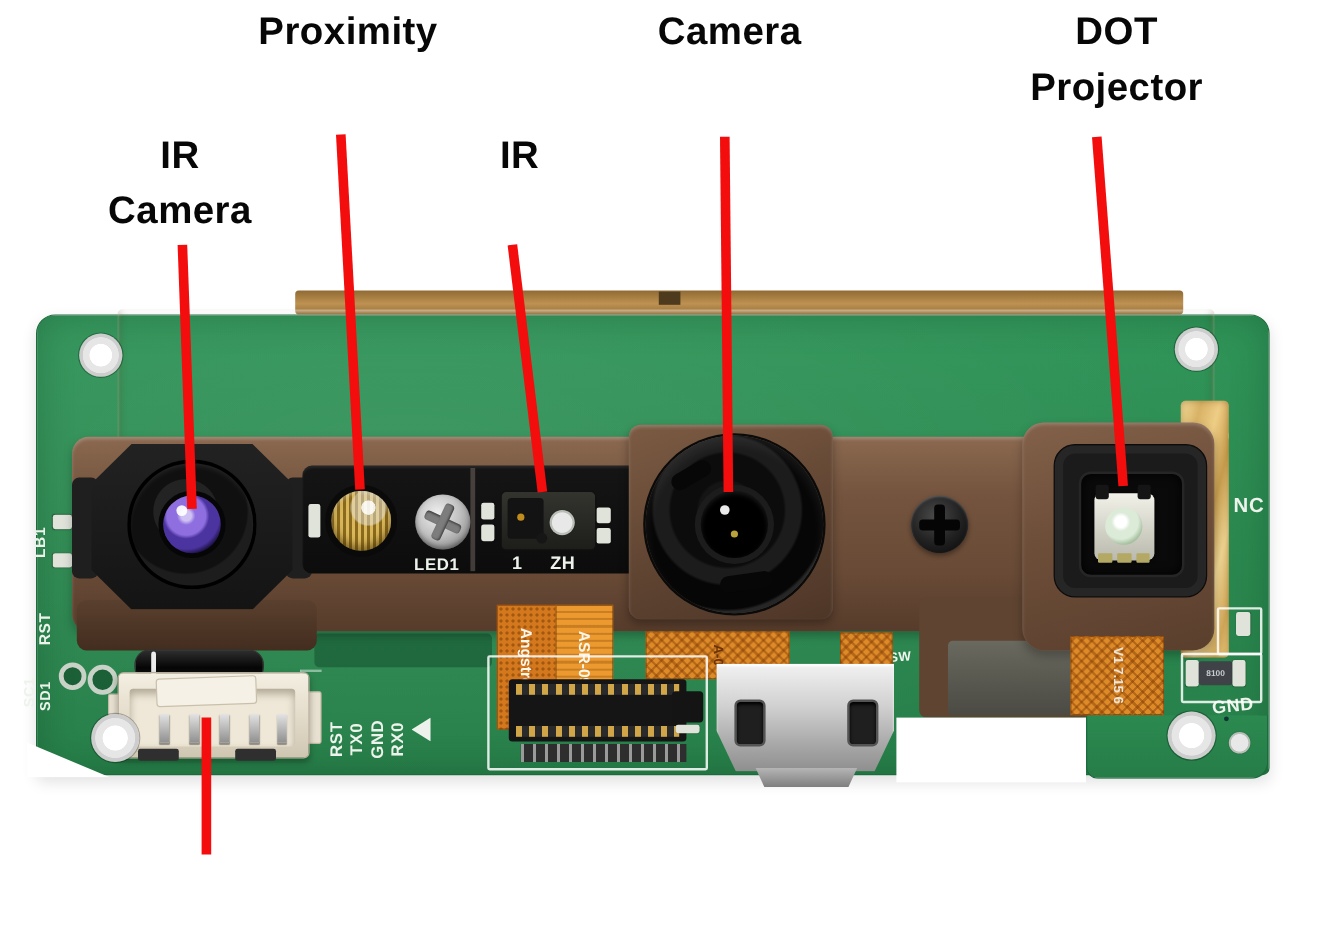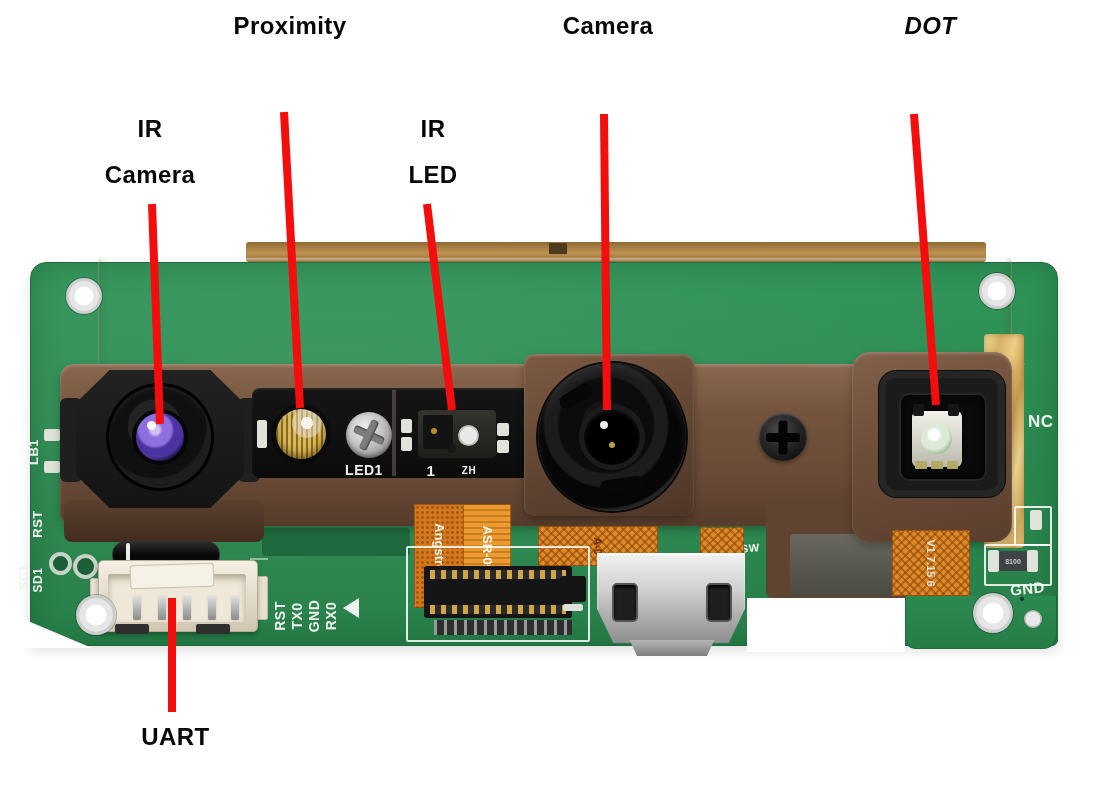--- a/index.html
+++ b/index.html
@@ -166,21 +166,21 @@
   .res-body{left:999px;top:551px;width:28px;height:20px;background:#3f4246;border-radius:2px;
     display:flex;align-items:center;justify-content:center;}
 
   .hole{position:absolute;border-radius:50%;
     background:radial-gradient(circle,#ffffff 0 36%,#e6e6e6 38% 58%,#cdcdcd 60% 76%,#9aa59d 78% 100%);
     box-shadow:0 0 0 1px rgba(0,0,0,.28);}
   .pad-circle{position:absolute;border-radius:50%;
     background:radial-gradient(circle,#e8e8e8 0 55%,#b9beb6 60% 100%);box-shadow:0 0 1px rgba(0,0,0,.4);}
 
   
-  .anno{position:absolute;font-weight:bold;font-size:24px;line-height:46px;color:#070707;
+  .anno{position:absolute;font-weight:bold;font-size:32px;line-height:46px;color:#070707;
         text-align:center;letter-spacing:.4px;}
   .leader{position:absolute;left:0;top:0;width:1115px;height:788px;pointer-events:none;}
 </style>
 </head>
 <body>
 
 <div class="stage">
 
   <div class="abs pcb"></div>
   <div class="abs pcb-tab"></div>
@@ -238,21 +238,21 @@
   <div class="abs prox-bezel"></div>
   <div class="abs prox-glass"></div>
   <div class="screw screw-silver"></div>
   <span class="ssv" style="left:364px;top:470px;font-size:14px;transform:translate(-50%,-50%);">LED1</span>
   <div class="abs irled-comp"></div>
   <div class="abs irled-window"></div>
   <div class="glint" style="left:431px;top:428px;width:6px;height:6px;background:#c08c1e;"></div>
   <div class="pad-circle" style="left:458px;top:425px;width:21px;height:21px;"></div>
   <div class="glint" style="left:447px;top:444px;width:9px;height:9px;background:#161616;"></div>
   <span class="ssv" style="left:431px;top:470px;font-size:15px;transform:translate(-50%,-50%);">1</span>
-  <span class="ssv" style="left:469px;top:470px;font-size:10px;transform:translate(-50%,-50%);">ZH</span>
+  <span class="ssv" style="left:469px;top:470px;font-size:15px;transform:translate(-50%,-50%);">ZH</span>
 
   <div class="abs rgb-module"></div>
   <div class="abs rgb-lens"></div>
   <div class="crescent" style="left:558px;top:389px;width:36px;height:14px;transform:rotate(-30deg);"></div>
   <div class="crescent" style="left:600px;top:478px;width:44px;height:14px;transform:rotate(-8deg);"></div>
   <div class="abs rgb-aperture"></div>
   <div class="glint" style="left:600px;top:421px;width:8px;height:8px;"></div>
   <div class="glint" style="left:609px;top:442px;width:6px;height:6px;background:#b9a23c;"></div>
 
   <div class="screw screw-black"></div>
@@ -339,25 +339,22 @@
 
   <div class="anno" style="left:55px;top:106px;width:190px;">
     <div>IR</div>
     <div>Camera</div>
   </div>
   <div class="anno" style="left:170px;top:3px;width:240px;">
     <div>Proximity</div>
   </div>
   <div class="anno" style="left:343px;top:106px;width:180px;">
     <div>IR</div>
-    <div>LED</div>
   </div>
   <div class="anno" style="left:518px;top:3px;width:180px;">
     <div>Camera</div>
   </div>
-  <div class="anno" style="left:828px;top:3px;width:205px;font-style:italic;">
+  <div class="anno" style="left:828px;top:3px;width:205px;">
     <div>DOT</div>
-  </div>
-  <div class="anno" style="left:98px;top:714px;width:155px;">
-    <div>UART</div>
+    <div>Projector</div>
   </div>
 
 </div>
 
 </body></html>

